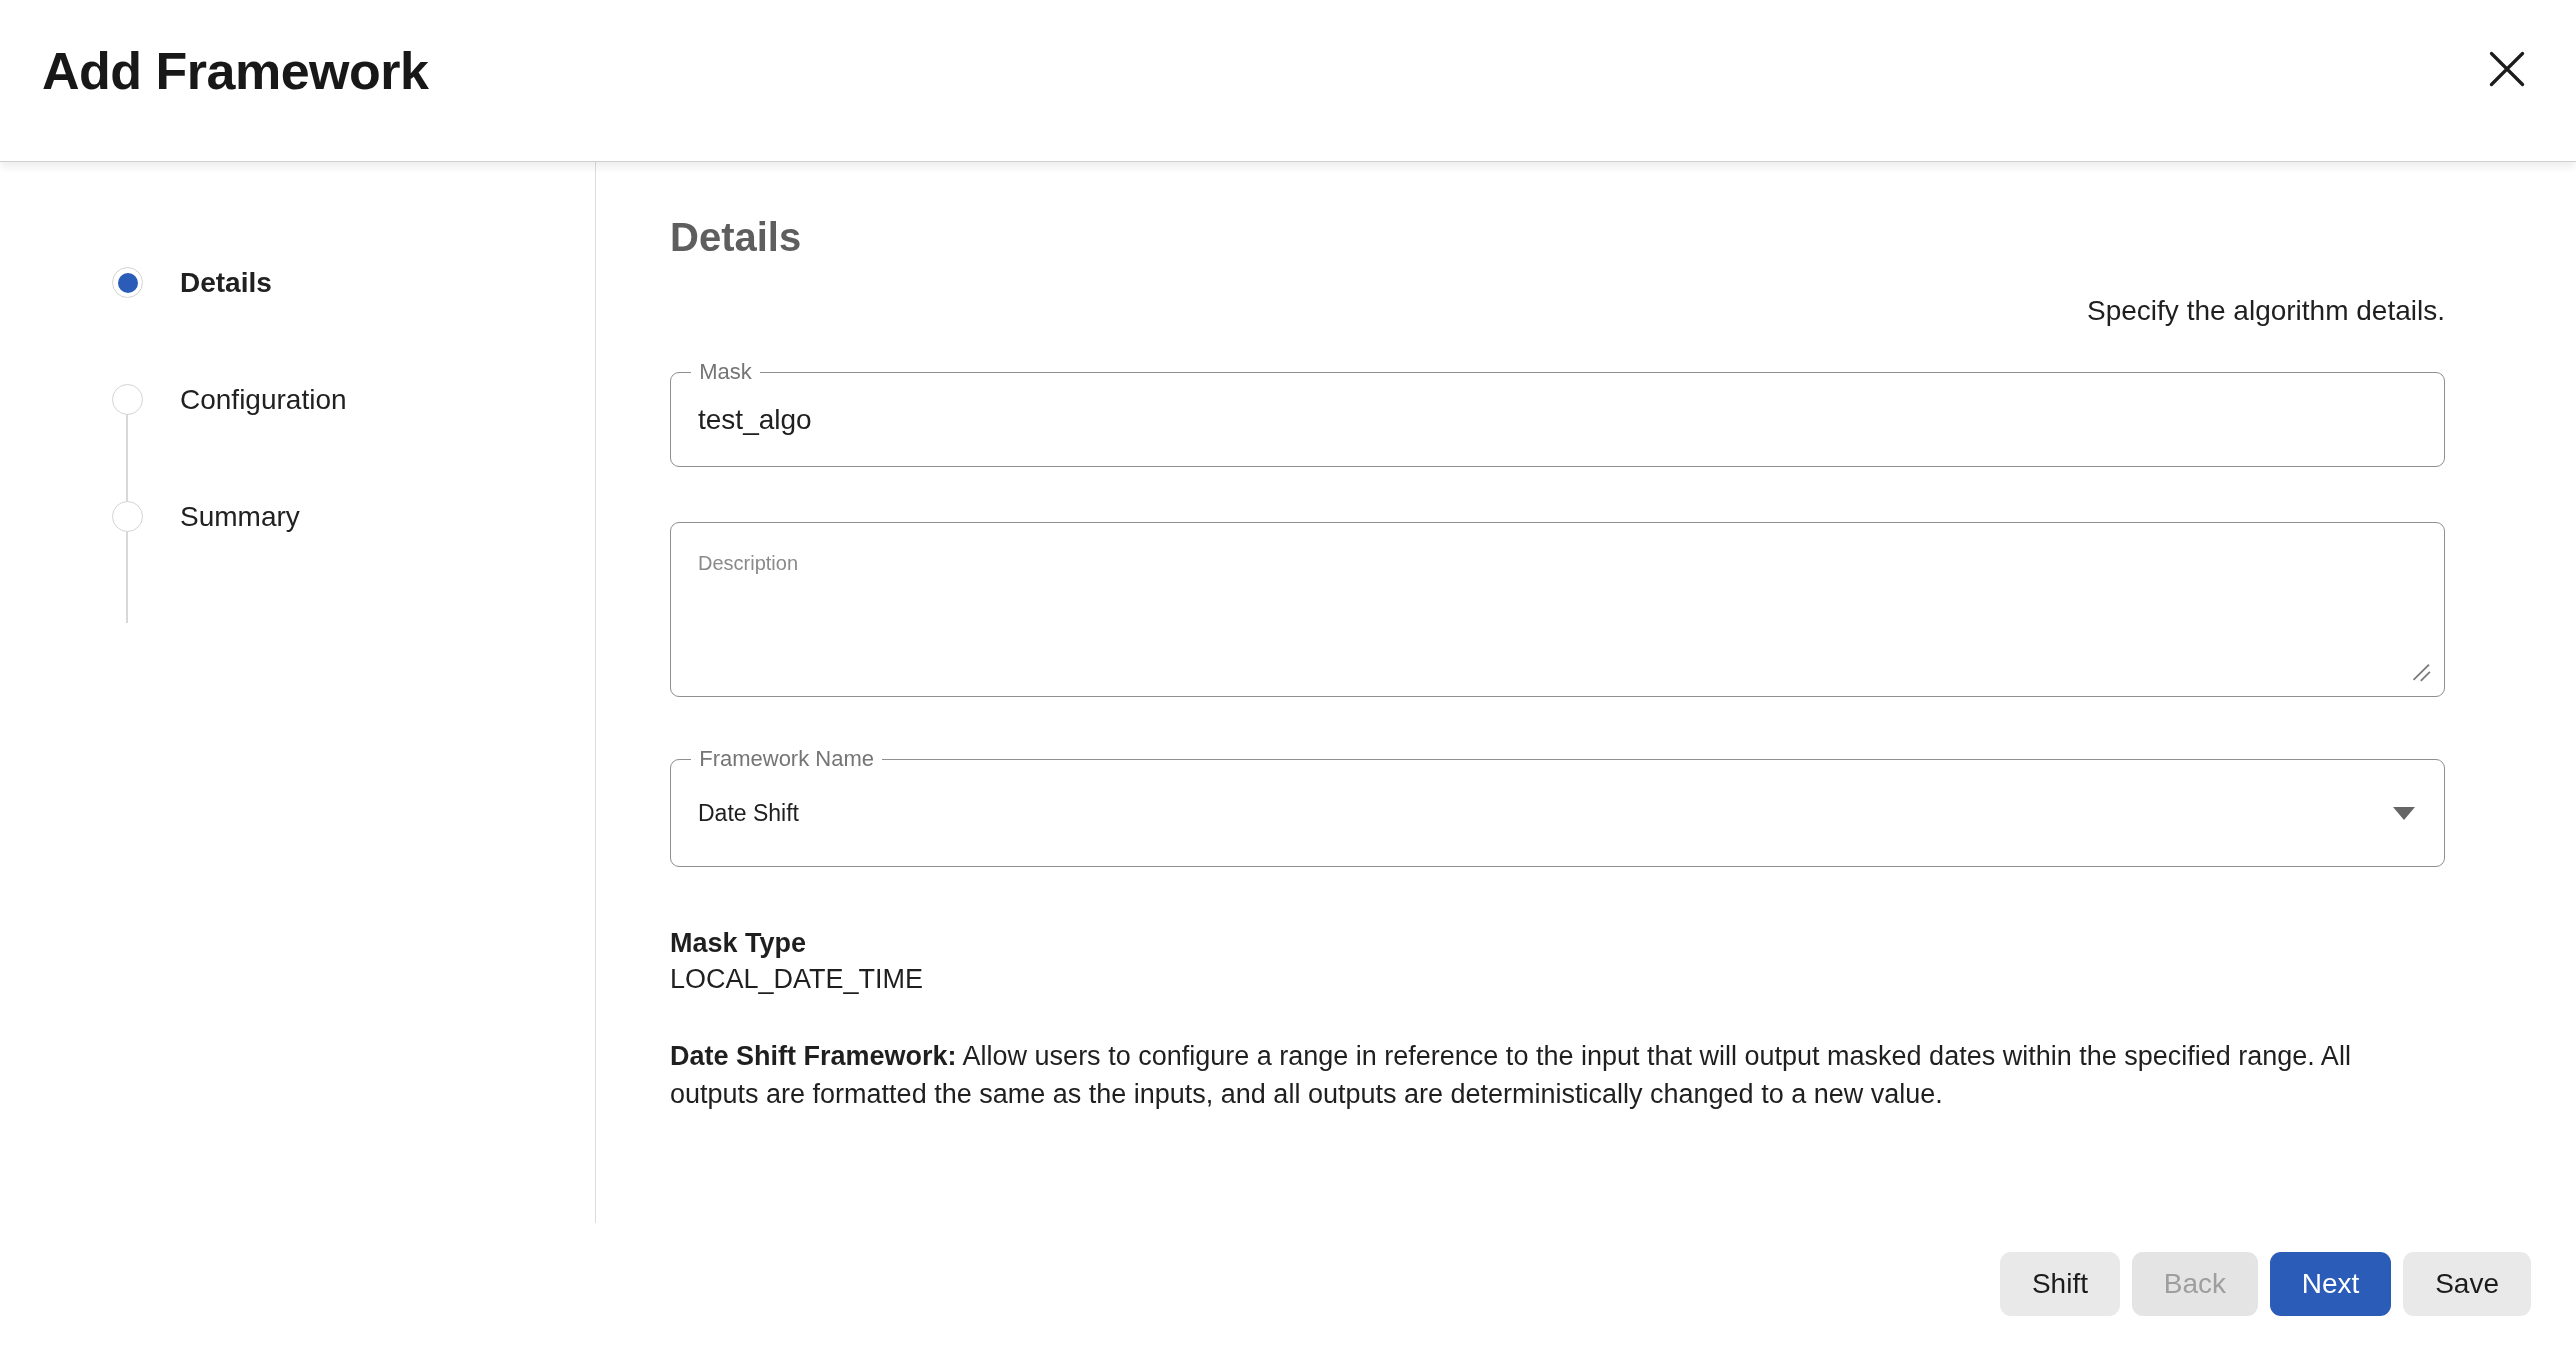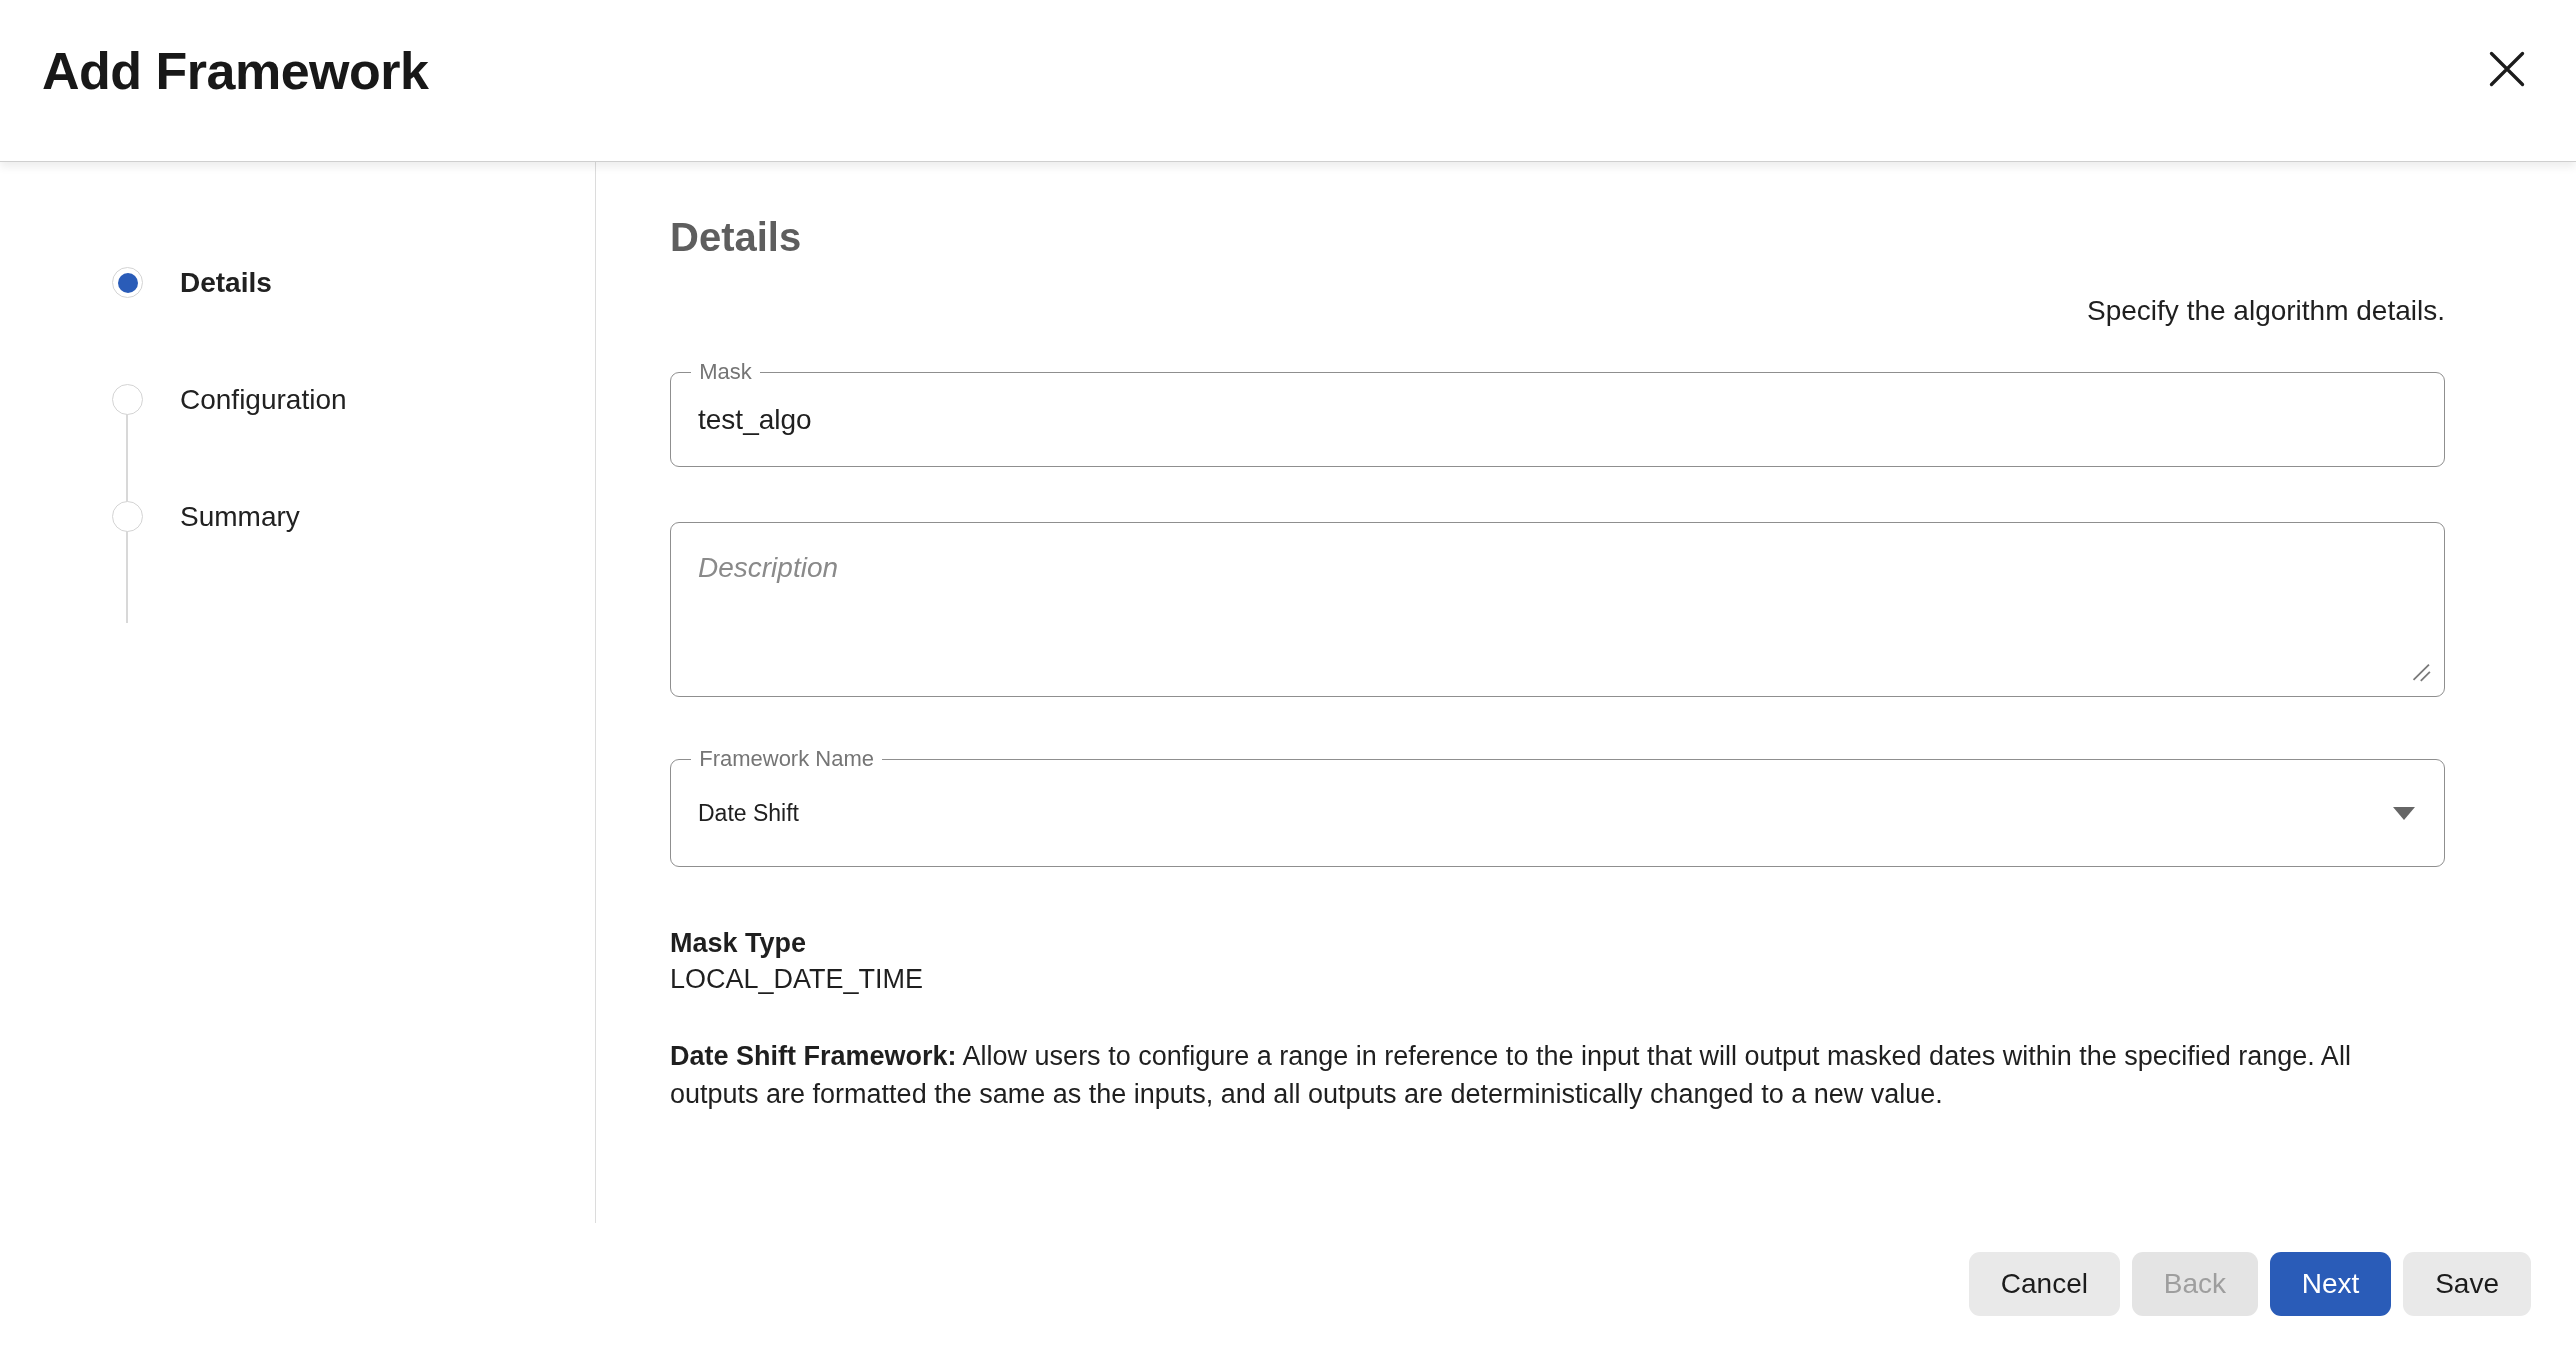--- a/index.html
+++ b/index.html
@@ -66,23 +66,22 @@
   }
   .name-field { height: 95px; margin-bottom: 55px; }
   .name-field input {
     width: 100%; height: 100%; border: none; outline: none; background: transparent;
     padding: 0 27px; font-family: "Liberation Sans", sans-serif; font-size: 28px; color: #202020;
     border-radius: 9px;
   }
   .desc-field { height: 175px; margin-bottom: 62px; }
   .desc-field textarea {
     width: 100%; height: 100%; border: none; outline: none; resize: none; background: transparent;
-    padding: 29px 27px; font-family: "Liberation Sans", sans-serif; font-size: 28px; color: #202020;
+    padding: 29px 27px; font-family: "Liberation Sans", sans-serif; font-size: 20px; color: #202020;
     border-radius: 9px;
-    font-style: italic;
   }
   .desc-field textarea::placeholder { color: #8a8a8a; opacity: 1; }
   .resize-handle { position: absolute; right: 11px; bottom: 9px; }
 
   .framework-field {
     height: 108px; margin-bottom: 58px; display: flex; align-items: center;
     cursor: pointer;
   }
   .framework-value { font-size: 23px; color: #202020; padding-left: 27px; }
   .select-caret {
@@ -192,20 +191,20 @@
         <p class="framework-info">
           <strong>Date Shift Framework:</strong>
           <span>Allow users to configure a range in reference to the input that will output masked dates within the specified range. All outputs are formatted the same as the inputs, and all outputs are deterministically changed to a new value.</span>
         </p>
 
       </div>
     </div>
   </div>
 
   <div class="dialog-footer">
-    <button class="btn btn-default">Cancel</button>
+    <button class="btn btn-default">Shift</button>
     <button class="btn btn-disabled" disabled="">Back</button>
     <button class="btn btn-primary">Next</button>
     <button class="btn btn-default">Save</button>
   </div>
 
 </div>
 
 
 </body></html>

